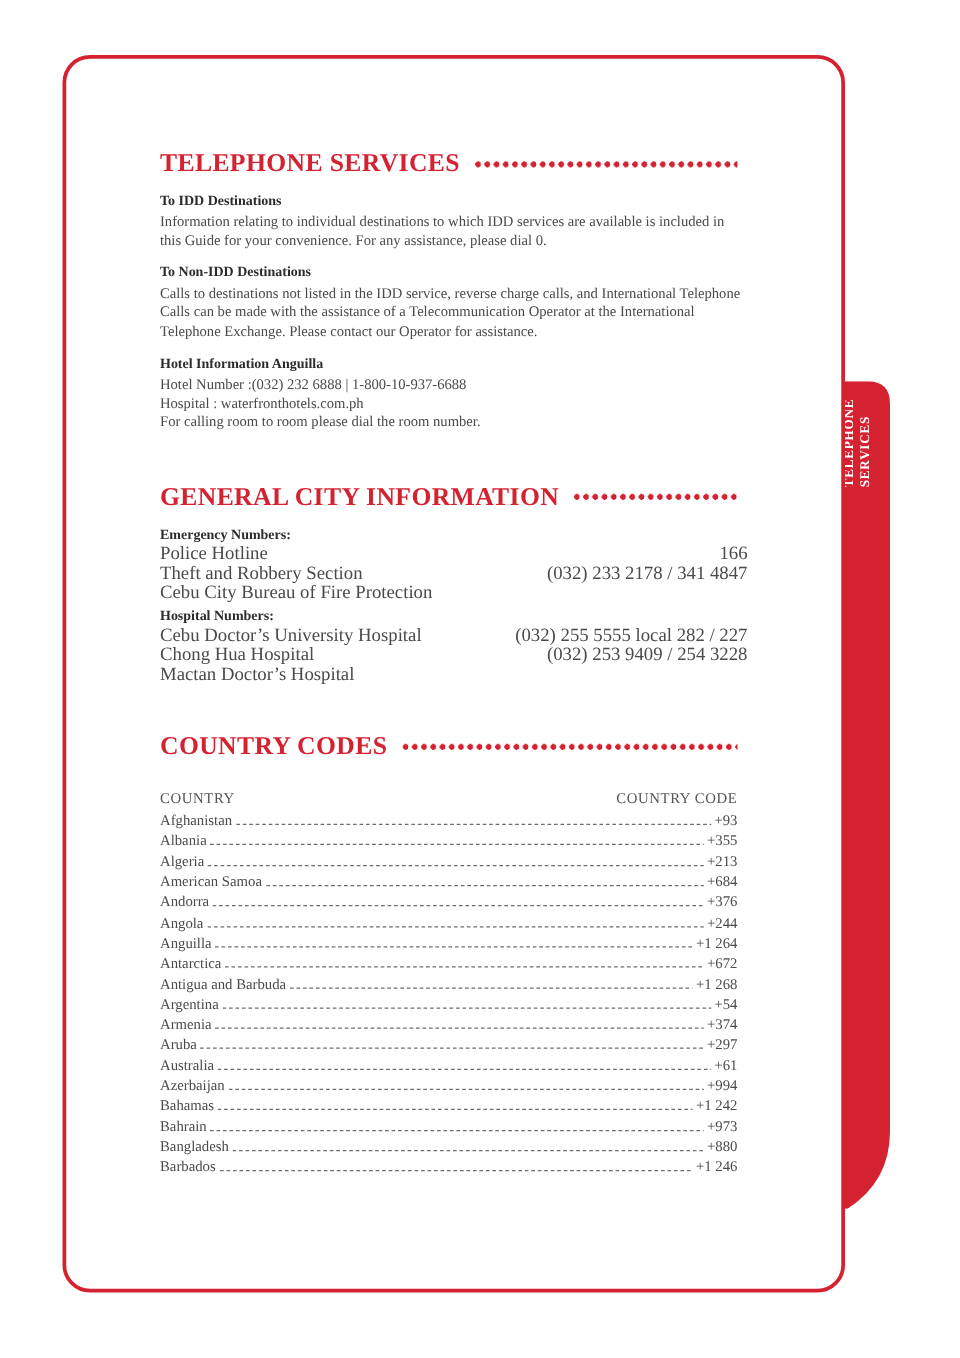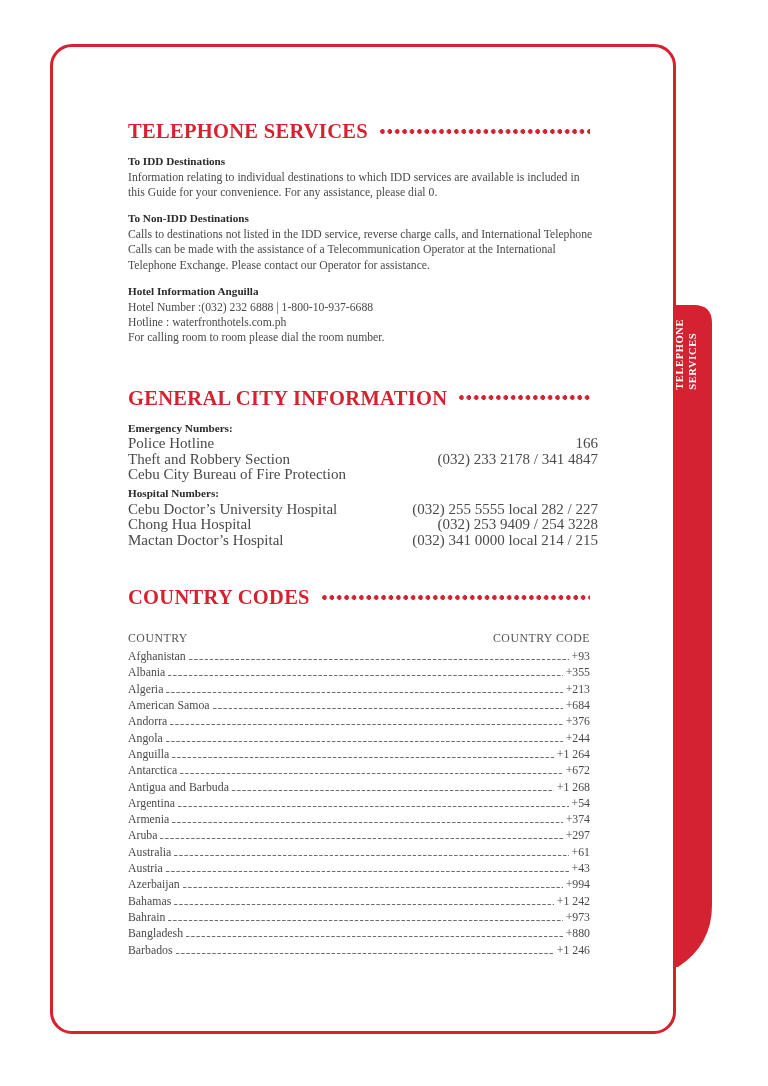--- a/index.html
+++ b/index.html
@@ -205,21 +205,21 @@
 
     <div class="para-gap"></div>
 
     <p class="sub-head">To Non-IDD Destinations</p>
     <p class="body-text">Calls to destinations not listed in the IDD service, reverse charge calls, and International Telephone Calls can be made with the assistance of a Telecommunication Operator at the International Telephone Exchange. Please contact our Operator for assistance.</p>
 
     <div class="para-gap"></div>
 
     <p class="sub-head">Hotel Information Anguilla</p>
     <p class="body-text">Hotel Number :(032) 232 6888 | 1-800-10-937-6688</p>
-    <p class="body-text">Hotline : waterfronthotels.com.ph</p>
+    <p class="body-text">Hospital : waterfronthotels.com.ph</p>
     <p class="body-text">For calling room to room please dial the room number.</p>
   </div>
 
   <div style="height:41px"></div>
 
   <div class="section">
 
     <div class="section-title-row">
       <div class="section-title">GENERAL CITY INFORMATION</div>
       <div class="dot-leader"></div>
@@ -248,21 +248,20 @@
     <div class="info-row">
       <div class="info-label">Cebu Doctor’s University Hospital</div>
       <div class="info-value">(032) 255 5555 local 282 / 227</div>
     </div>
     <div class="info-row">
       <div class="info-label">Chong Hua Hospital</div>
       <div class="info-value">(032) 253 9409 / 254 3228</div>
     </div>
     <div class="info-row">
       <div class="info-label">Mactan Doctor’s Hospital</div>
-      <div class="info-value">(032) 341 0000 local 214 / 215</div>
     </div>
   </div>
 
   <div style="height:38px"></div>
 
   <div class="section">
 
     <div class="section-title-row">
       <div class="section-title">COUNTRY CODES</div>
       <div class="dot-leader"></div>
@@ -335,25 +334,20 @@
             <span class="cc-country">Aruba</span>
             <span class="cc-dots"></span>
             <span class="cc-code">+297</span>
           </div>
           <div class="cc-row">
             <span class="cc-country">Australia</span>
             <span class="cc-dots"></span>
             <span class="cc-code">+61</span>
           </div>
           <div class="cc-row">
-            <span class="cc-country">Austria</span>
-            <span class="cc-dots"></span>
-            <span class="cc-code">+43</span>
-          </div>
-          <div class="cc-row">
             <span class="cc-country">Azerbaijan</span>
             <span class="cc-dots"></span>
             <span class="cc-code">+994</span>
           </div>
           <div class="cc-row">
             <span class="cc-country">Bahamas</span>
             <span class="cc-dots"></span>
             <span class="cc-code">+1 242</span>
           </div>
           <div class="cc-row">

